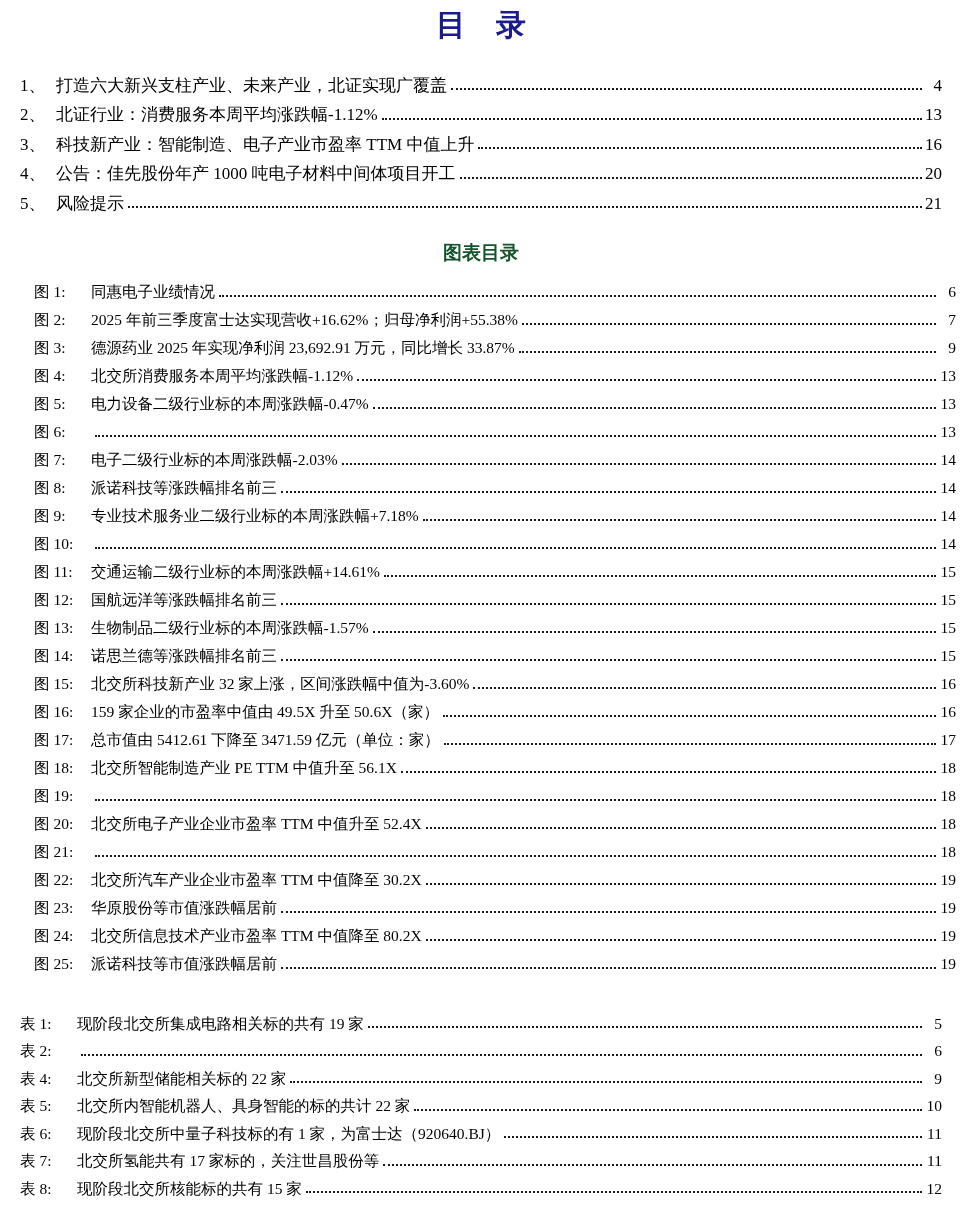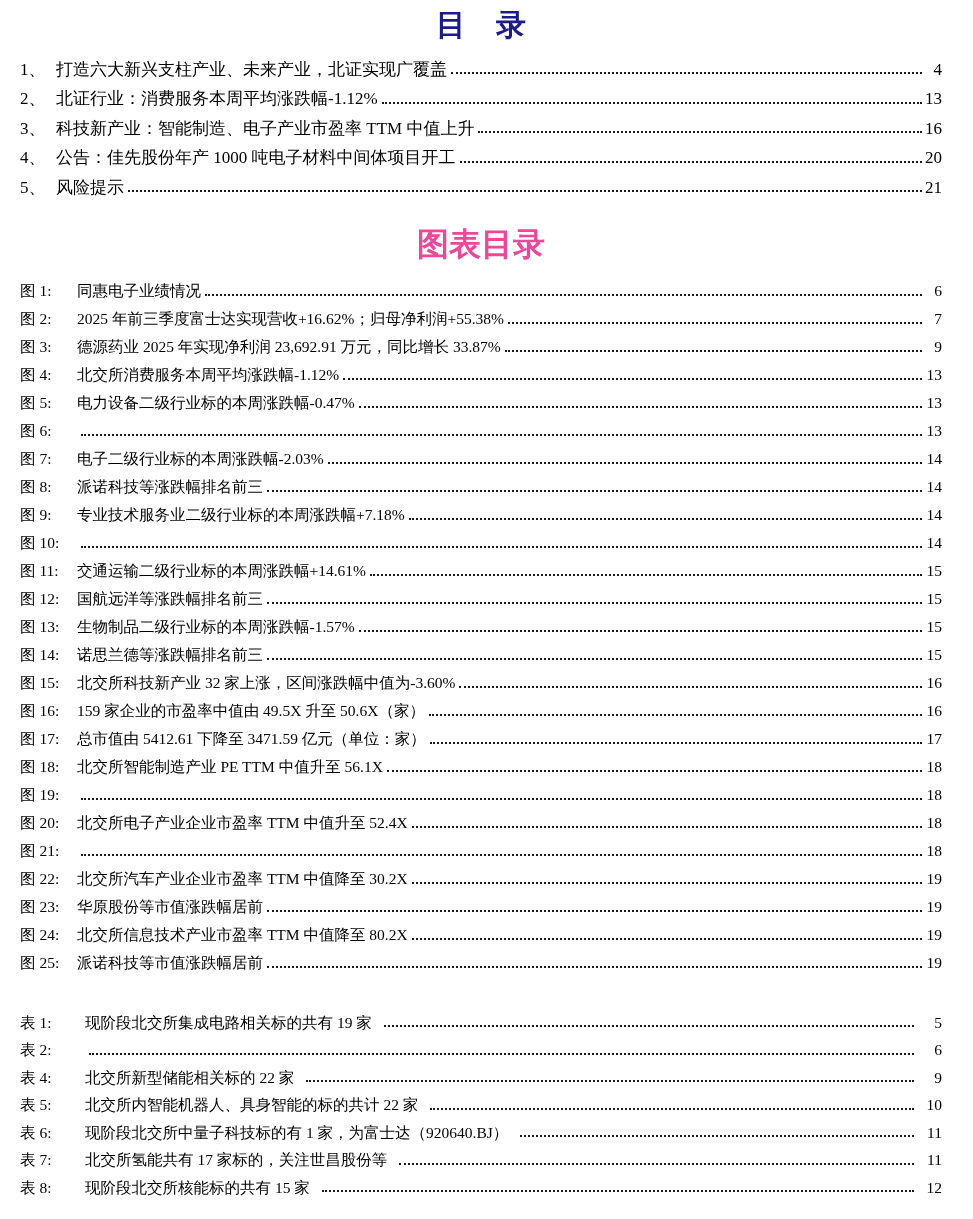--- a/index.html
+++ b/index.html
@@ -14,50 +14,50 @@
     font-family: "Liberation Serif", "DejaVu Serif", serif;
     color: #000000;
   }
   .page {
     box-sizing: border-box;
     width: 973px;
     height: 1219px;
     padding: 6px 31px 0 20px;
   }
   h1.doc-heading {
-    margin: 2px 0 12px 0;
+    margin: 2px 0 28px 0;
     text-align: center;
     font-size: 30px;
     font-weight: bold;
     color: #1b1b8e;
     line-height: 1.15;
   }
   h2.doc-heading {
     margin: 24px 0 14px 0;
     text-align: center;
-    font-size: 32px;
+    font-size: 19px;
     font-weight: bold;
-    color: #ec4899;
+    color: #14532d;
     line-height: 1.15;
   }
   .section { width: 100%; }
   .row {
     display: flex;
     align-items: baseline;
     white-space: nowrap;
   }
   .toc-list .row {
     font-size: 17px;
     line-height: 29.5px;
   }
   .fig-list .row, .tab-list .row {
     font-size: 15.5px;
     line-height: 28px;
   }
-  .tab-list .row { line-height: 27.5px; gap: 8px; }
+  .tab-list .row { line-height: 27.5px; }
   .num {
     flex: 0 0 auto;
     min-width: 36px;
   }
   .lbl {
     flex: 0 0 auto;
     min-width: 57px;
   }
   .title { flex: 0 0 auto; }
   .leader {
@@ -66,21 +66,21 @@
     align-self: flex-end;
     border-bottom: 2px dotted #1a1a1a;
     margin: 0 2px 9px 4px;
   }
   .toc-list .leader { margin-bottom: 10px; }
   .pg {
     flex: 0 0 auto;
     min-width: 18px;
     text-align: right;
   }
-  .fig-list { margin-bottom: 0; }
+  .fig-list { margin-bottom: 0; margin-left: 14px; }
   .tab-list { margin-top: 32px; }
 </style>
 </head>
 <body>
 
 <div class="page">
 
   <h1 class="doc-heading">目　录</h1>
 
   <div class="section toc-list">

